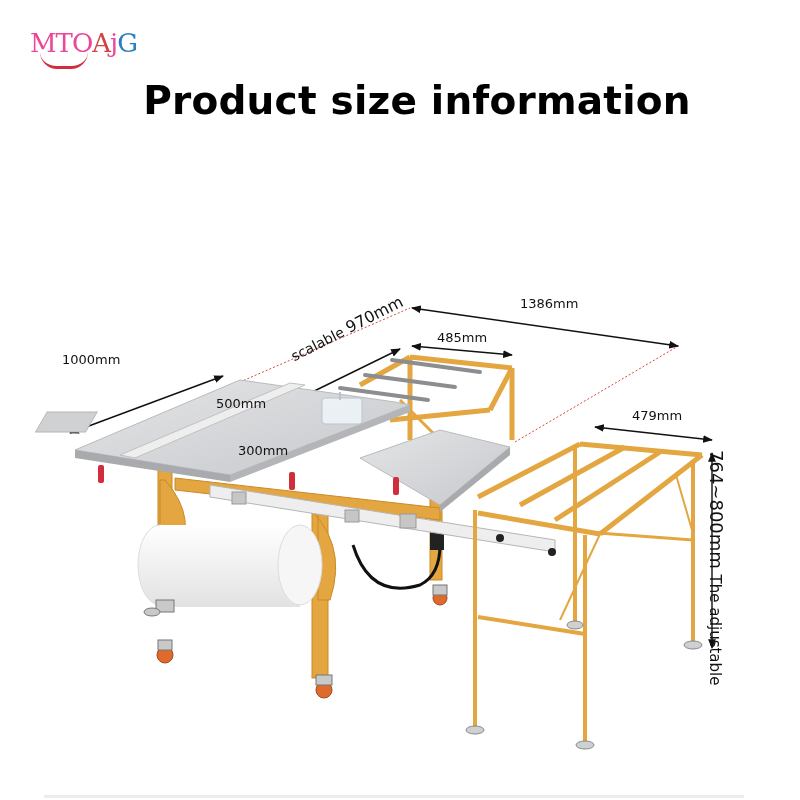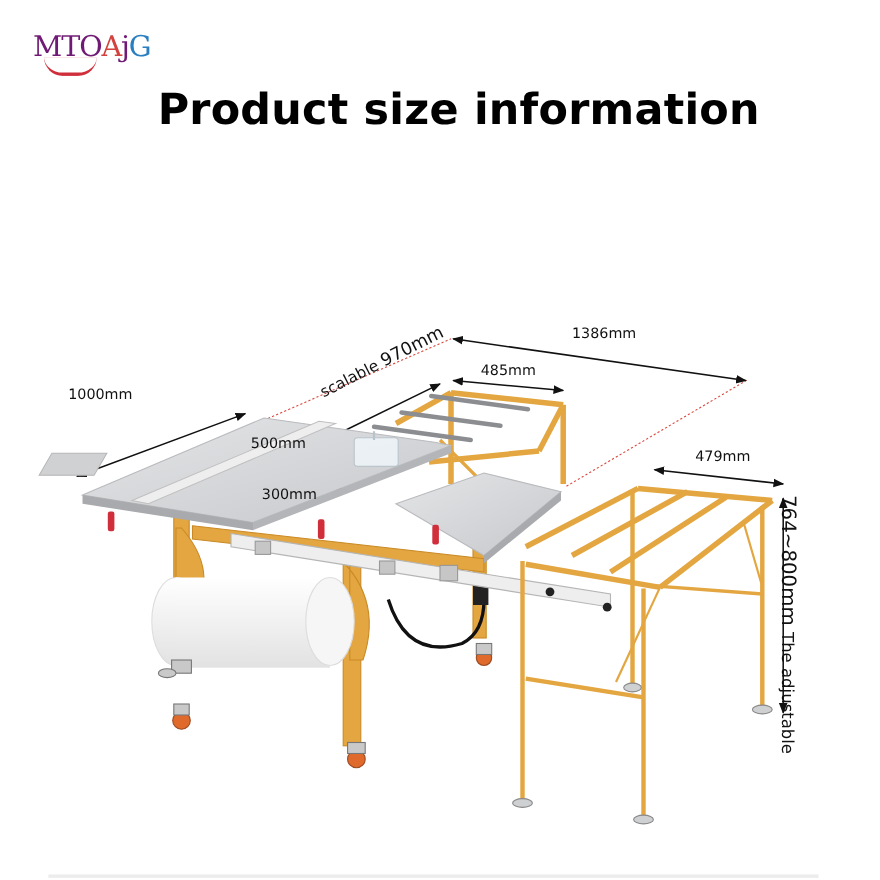--- a/index.html
+++ b/index.html
@@ -1,19 +1,19 @@
 <!DOCTYPE html>
 <html><head>
 <meta charset="utf-8">
 <style>
   html, body { margin:0; padding:0; background:#ffffff; }
   body { width:800px; height:800px; position:relative; overflow:hidden; font-family:"DejaVu Sans", sans-serif; }
   .logo { position:absolute; left:30px; top:28px; width:90px; height:50px; }
   .logo-text { position:absolute; left:0; top:0; font-family:"DejaVu Serif", serif; font-size:26px; letter-spacing:-1px; line-height:30px; }
-  .logo-text .c1 { color:#701a75; }
+  .logo-text .c1 { color:#ec4899; }
   .logo-text .c2 { color:#2a7fc0; }
   .logo-text .c3 { color:#d2433f; }
   .logo-smile { position:absolute; left:10px; top:24px; width:48px; height:14px; border-bottom:3px solid #cf2e3a; border-radius:0 0 30px 30px; }
   .title { position:absolute; left:17px; width:800px; top:78px; text-align:center; font-family:"DejaVu Sans", sans-serif; font-weight:bold; font-size:39px; color:#000; letter-spacing:0.2px; }
   .dim { position:absolute; font-family:"DejaVu Sans", sans-serif; font-size:13px; color:#111; white-space:nowrap; }
   .dim.small { font-size:14px; }
   .footer-line { position:absolute; left:44px; top:795px; width:700px; height:3px; background:#ececec; }
   svg.scene { position:absolute; left:0; top:0; }
 </style>
 </head>
@@ -160,20 +160,20 @@
     <ellipse cx="693" cy="645" rx="9" ry="4"></ellipse>
   </g>
 </svg>
 
 <div class="dim" style="left:520px; top:296px;">1386mm</div>
 <div class="dim" style="left:437px; top:330px;">485mm</div>
 <div class="dim small" style="left:296px; top:346px; transform:rotate(-27deg); transform-origin:left bottom;">
   <span>scalable</span> <span style="font-size:16px">970mm</span>
 </div>
 <div class="dim" style="left:62px; top:352px;">1000mm</div>
-<div class="dim" style="left:216px; top:396px;margin-left:12px;">500mm</div>
+<div class="dim" style="left:216px; top:396px;">500mm</div>
 <div class="dim" style="left:238px; top:443px;">300mm</div>
 <div class="dim" style="left:632px; top:408px;">479mm</div>
 <div class="dim" style="left:727px; top:450px; transform:rotate(90deg); transform-origin:left top; font-size:18px;">
   <span>764~800mm</span> <span style="font-size:15px">The adjustable</span>
 </div>
 
 <div class="footer-line"></div>
 
 </body></html>

